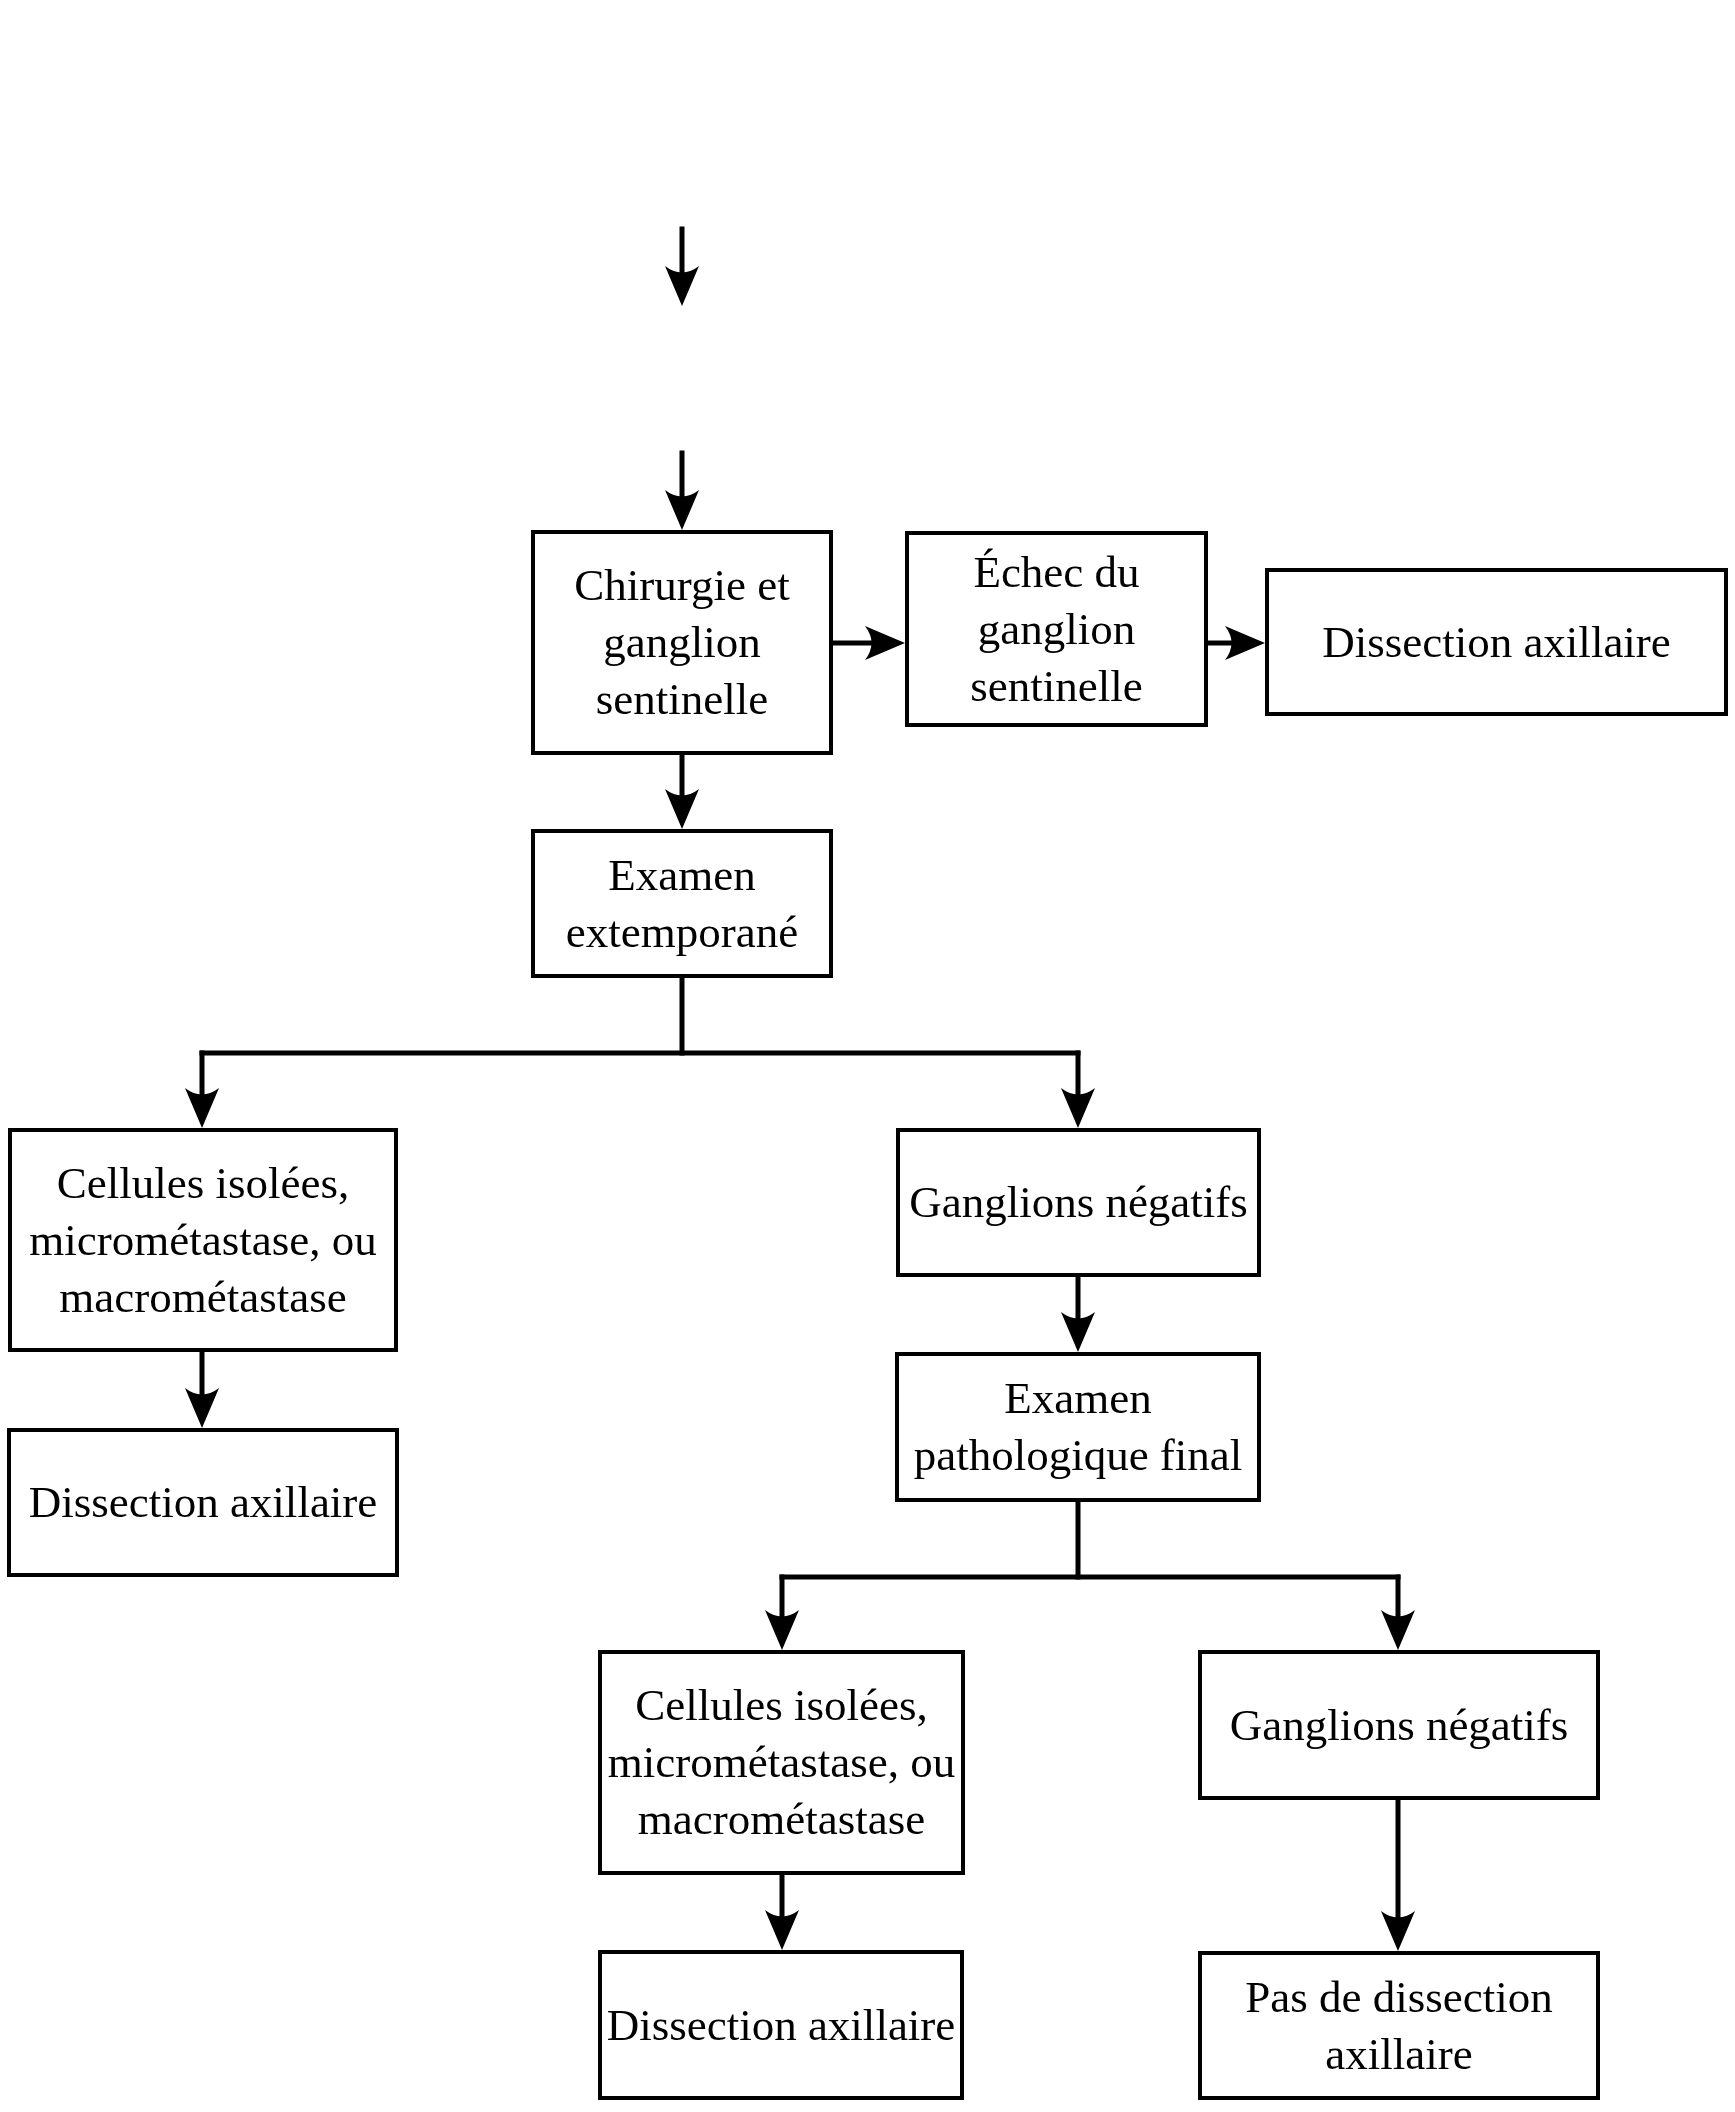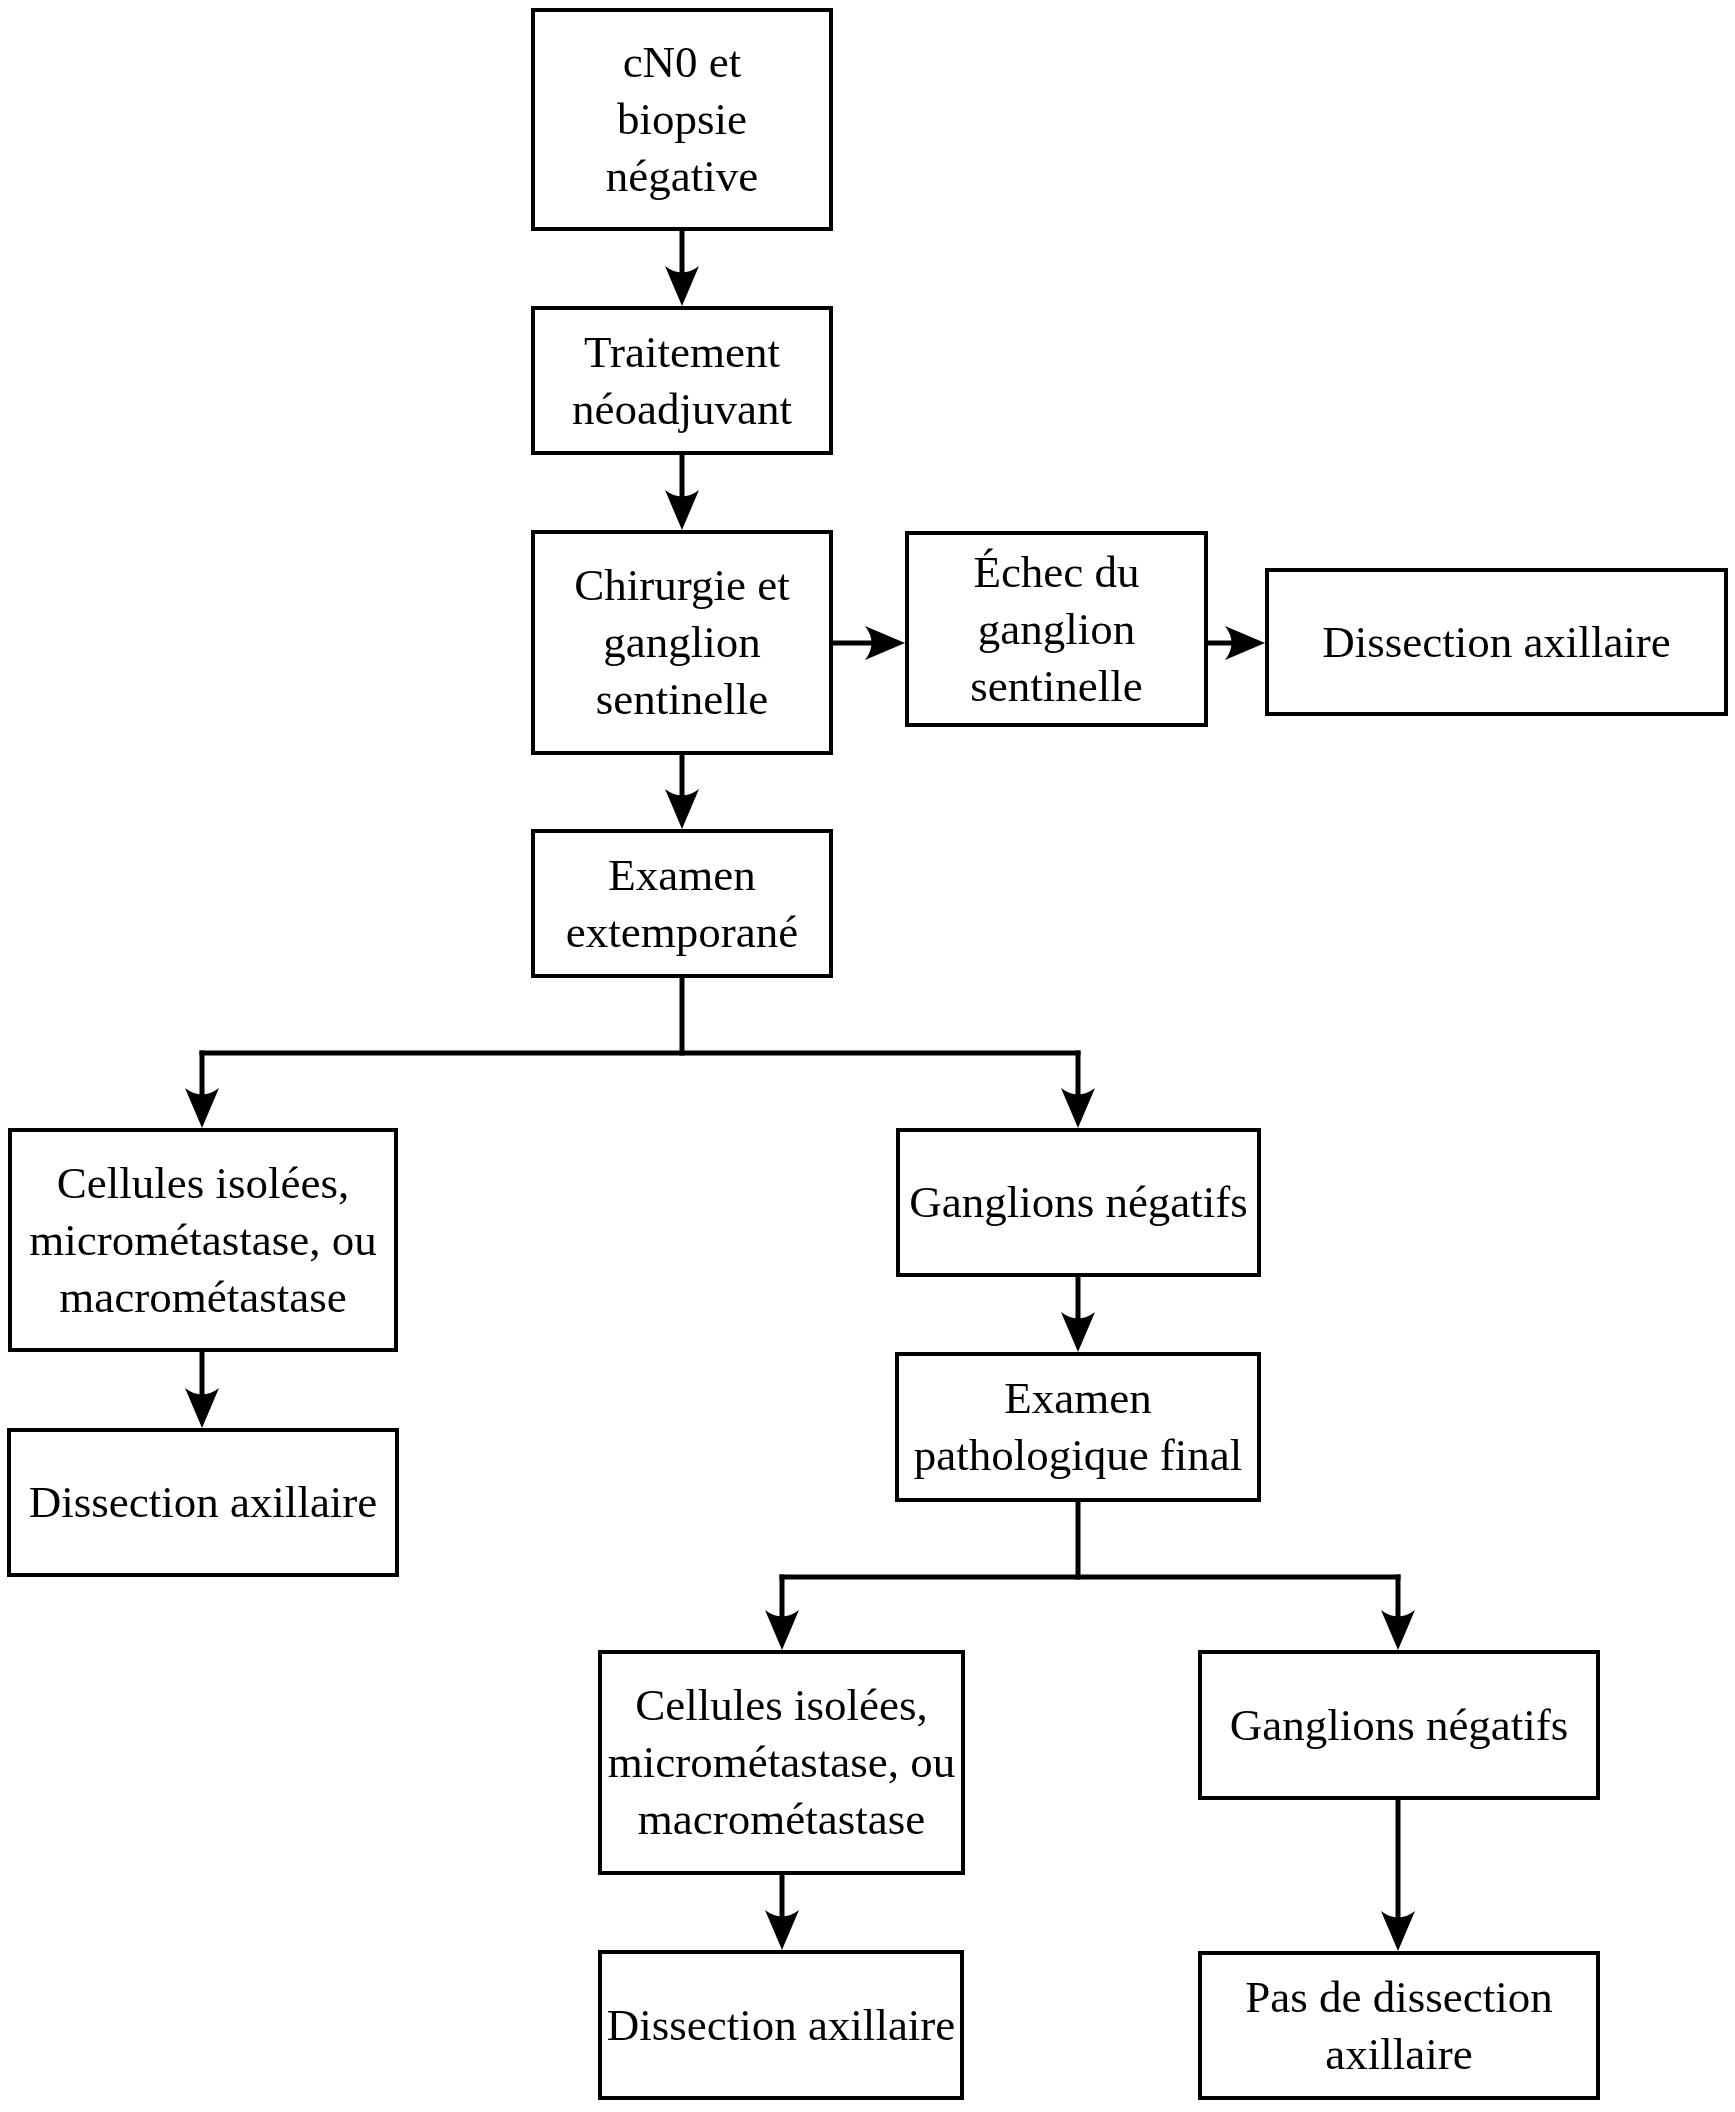--- a/index.html
+++ b/index.html
@@ -97,30 +97,21 @@
       </g>
 
       <g>
         <line x1="1398" y1="1798" x2="1398" y2="1917"></line>
         <path d="M1398 1951 L1381 1911 Q1398 1924 1415 1911 Z" stroke="none"></path>
       </g>
 
     </g>
   </svg>
 
-  <div class="node" style="left:531px; top:8px; width:302px; height:223px;">
-    <span>cN0 et
-biopsie
-négative</span>
-  </div>
 
-  <div class="node" style="left:531px; top:306px; width:302px; height:149px;">
-    <span>Traitement
-néoadjuvant</span>
-  </div>
 
   <div class="node" style="left:531px; top:530px; width:302px; height:225px;text-align:center;">
     <span>Chirurgie et
 ganglion
 sentinelle</span>
   </div>
 
   <div class="node" style="left:905px; top:531px; width:303px; height:196px;">
     <span>Échec du
 ganglion

